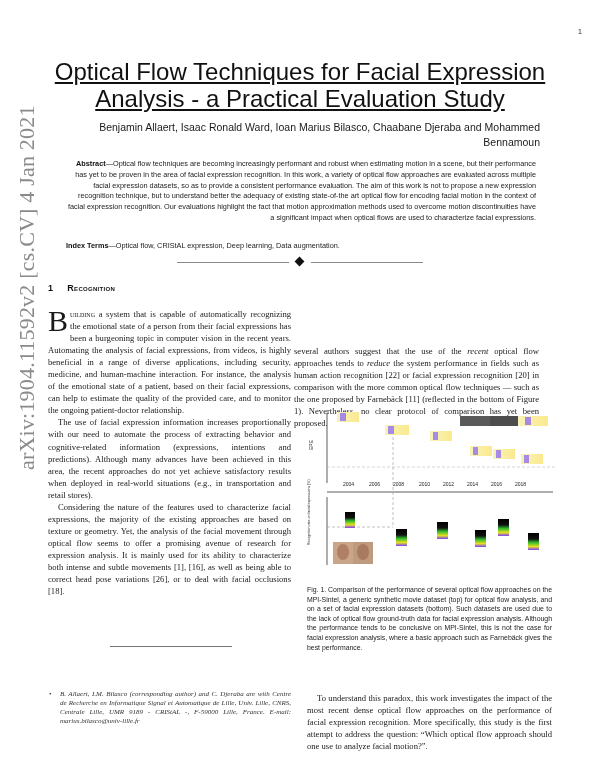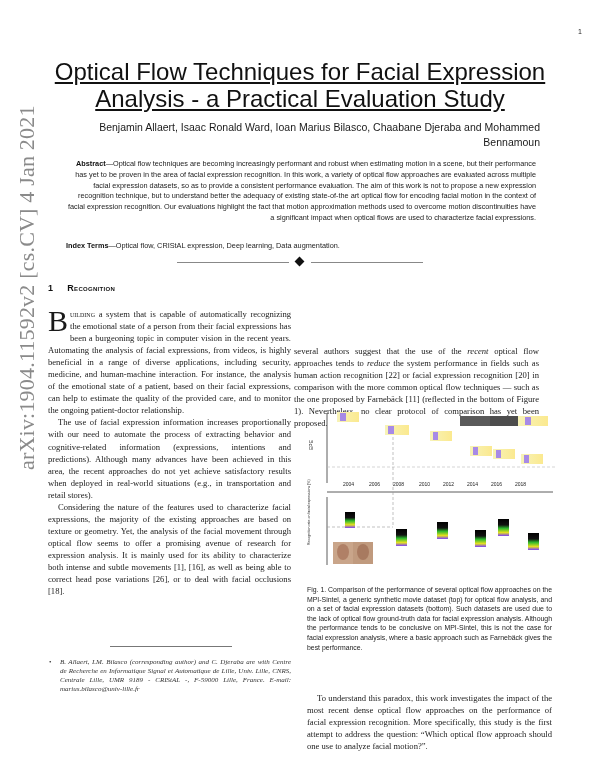--- a/index.html
+++ b/index.html
@@ -23,21 +23,21 @@
   .col p { margin:0; text-indent:10px; }
   .col p.first { text-indent:0; }
   .left { left:48px; top:308px; width:243px; }
   .right { left:294px; top:297px; width:245px;margin-top:48px; }
   .sec-head { position:absolute; left:48px; top:283px; font:bold 9px "Liberation Sans", sans-serif; color:#111; letter-spacing:0.3px; }
   .sec-head .num { margin-right:14px; }
   .dropcap { float:left; font:30px "Liberation Serif", serif; line-height:24px; margin:1px 2px 0 0; }
   .smallcaps { font-variant:small-caps; }
   .fn-rule { position:absolute; left:110px; top:646px; width:122px; height:1px; background:#777; }
   .footnotes { position:absolute; left:48px; top:658px; width:243px; font:italic 7px "Liberation Serif", serif; line-height:9px; color:#333; }
-  .footnotes .fn { position:relative; padding-left:12px; text-align:justify; }
+  .footnotes .fn { position:relative; padding-left:12px; text-align:justify;margin-top:32px; }
   .footnotes .fn::before { content:"\2022"; position:absolute; left:1px; top:0; font-style:normal; }
   .figure { position:absolute; left:305px; top:405px; width:260px; height:180px; }
   .caption { position:absolute; left:307px; top:585px; width:245px; font:6.9px "Liberation Sans", sans-serif; line-height:9.6px; color:#222; text-align:justify; }
   .right2 { left:307px; top:692px; width:245px; }
   .tick { font:5px "Liberation Sans", sans-serif; fill:#222; }
 </style>
 </head>
 <body>
 
 <div class="page-num">1</div>

